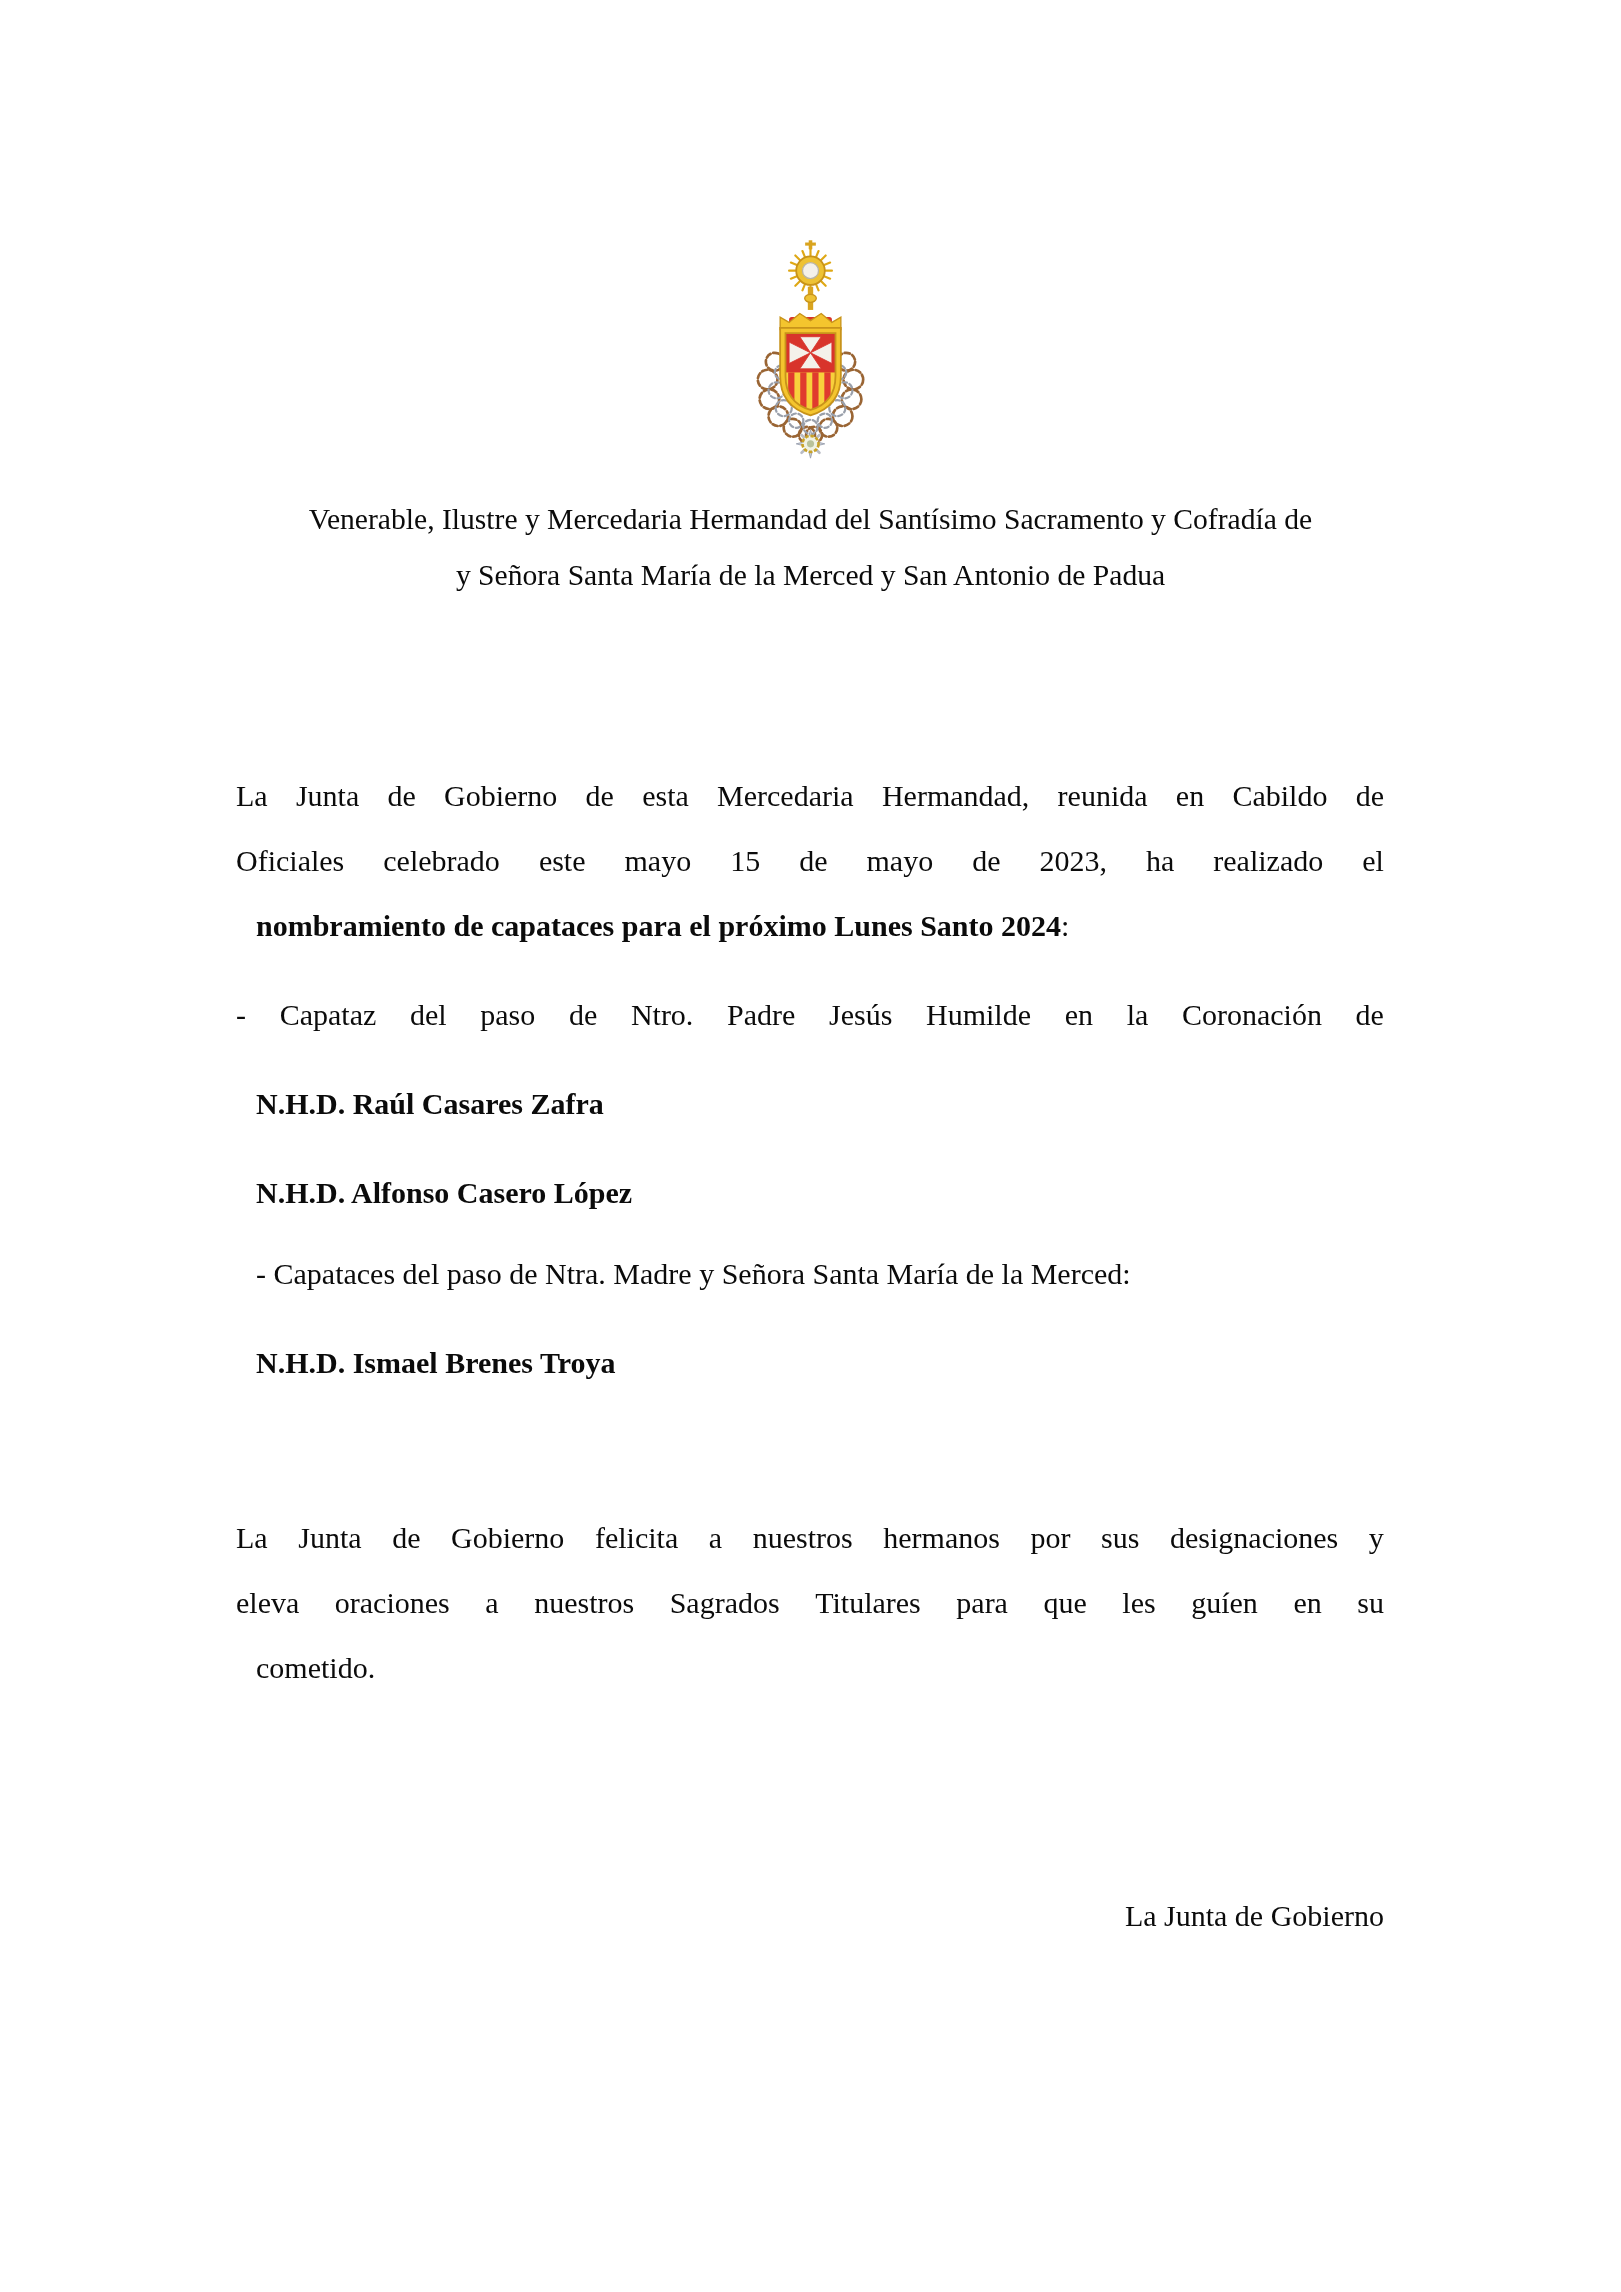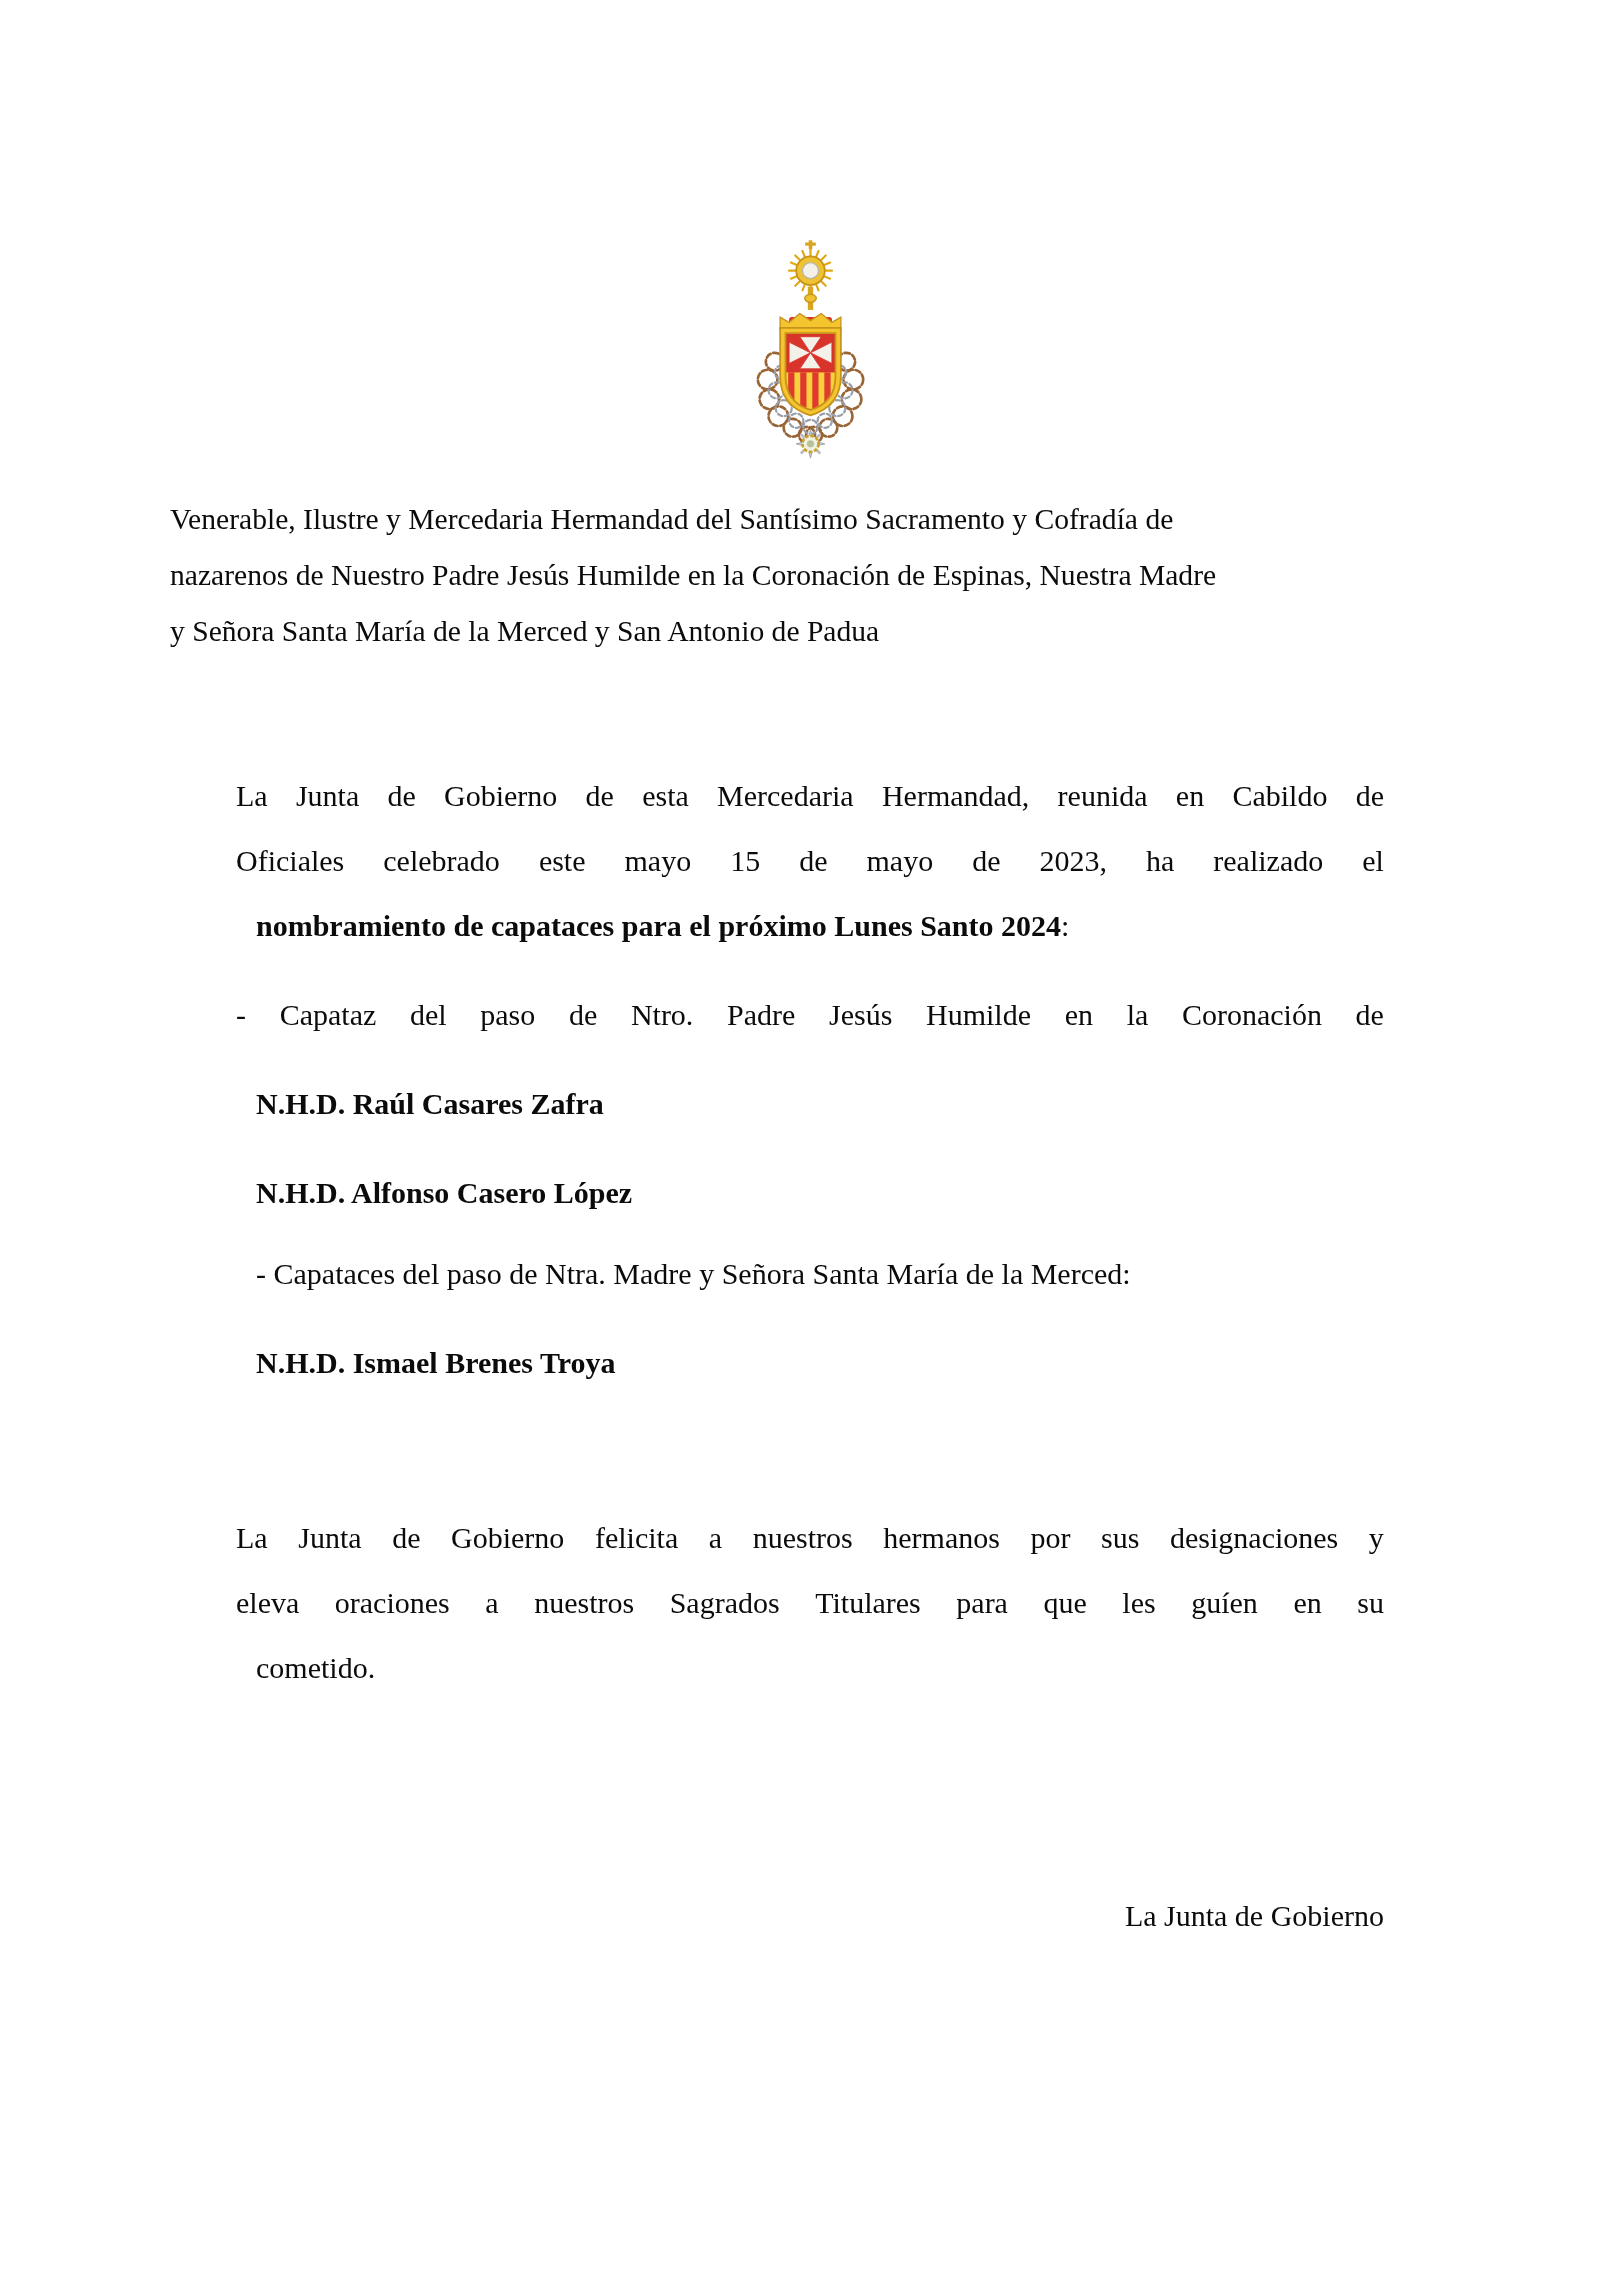--- a/index.html
+++ b/index.html
@@ -19,20 +19,21 @@
     top: 238px;
     width: 125px;
     height: 226px;
   }
   
   .letterhead {
     position: absolute;
     left: 170px;
     top: 491px;
     width: 1281px;
+    text-align: center;
     font-size: 29.6px;
   }
   .hline {
     line-height: 56px;
     white-space: nowrap;
   }
   
   .doc-body {
     position: absolute;
     left: 236px;
@@ -166,21 +167,20 @@
         <line x1="60" y1="220" x2="80" y2="240"></line>
         <line x1="80" y1="220" x2="60" y2="240"></line>
       </g>
       <circle cx="70" cy="230" r="9" fill="#f0f2e4" stroke="#c9a227" stroke-width="3" stroke-dasharray="4 2"></circle>
       <circle cx="70" cy="230" r="4" fill="#b9c29a"></circle>
     </g>
   </svg>
 
   <div class="letterhead">
     <div class="hline">Venerable, Ilustre y Mercedaria Hermandad del Santísimo Sacramento y Cofradía de</div>
-    <div class="hline">nazarenos de Nuestro Padre Jesús Humilde en la Coronación de Espinas, Nuestra Madre</div>
     <div class="hline">y Señora Santa María de la Merced y San Antonio de Padua</div>
   </div>
 
   <div class="doc-body">
 
     <div class="para">
       <div class="jline">
           <span>La</span>
           <span>Junta</span>
           <span>de</span>

